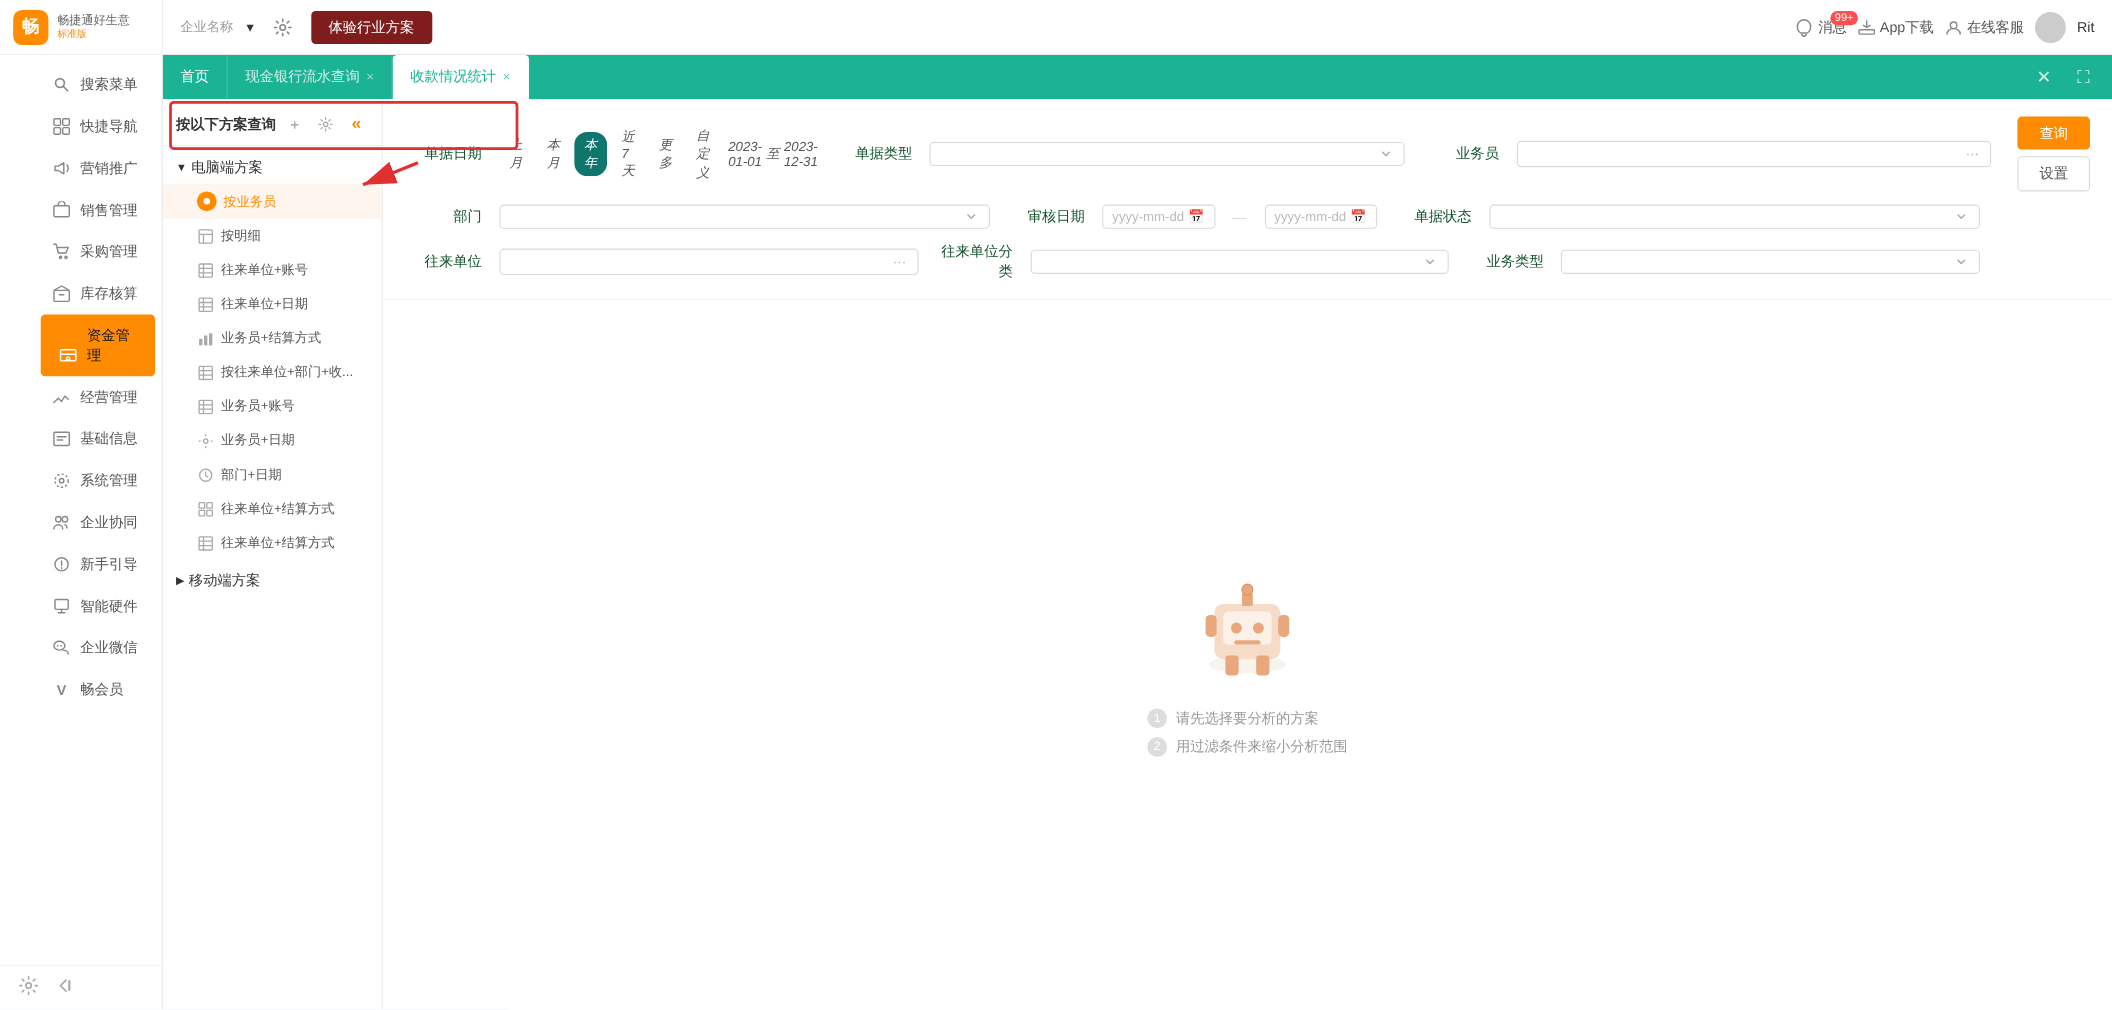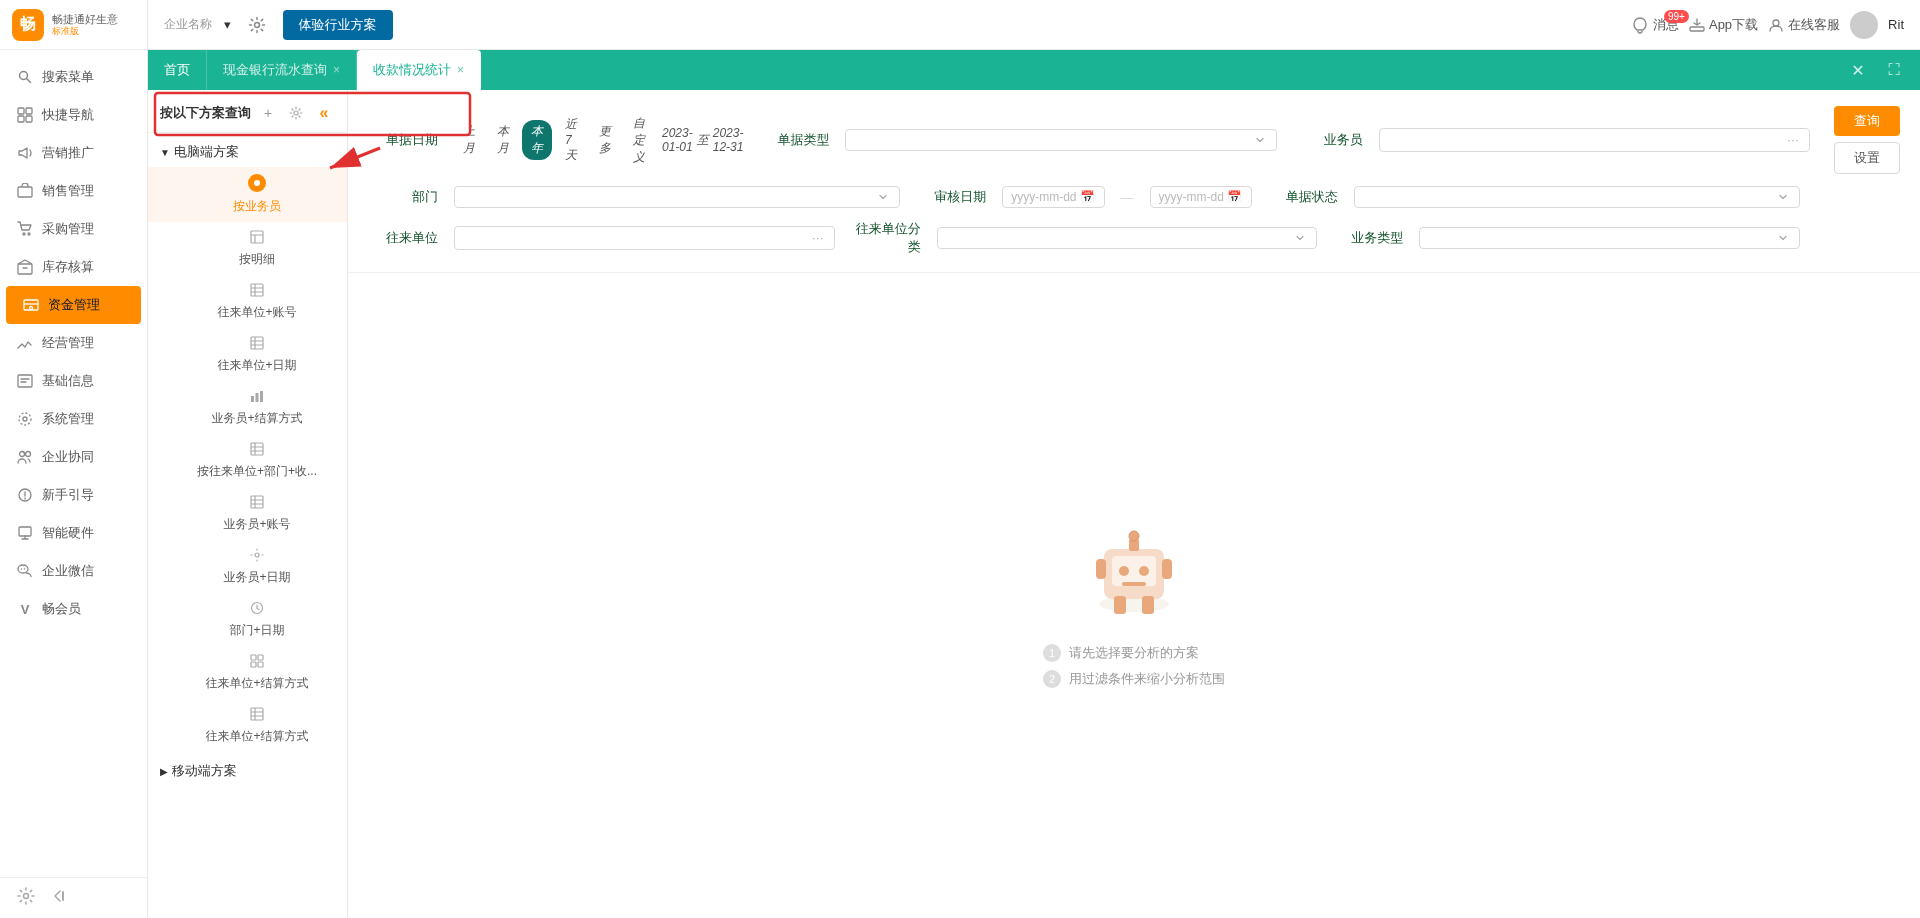--- a/index.html
+++ b/index.html
@@ -4,38 +4,38 @@
   <style>
     * { box-sizing: border-box; margin: 0; padding: 0; }
     body { font-family: 'Microsoft YaHei', Arial, sans-serif; font-size: 13px; background: #f0f2f5; color: #333; display: flex; height: 918px; overflow: hidden; }
 
     
     .sidebar { width: 148px; background: #fff; display: flex; flex-direction: column; border-right: 1px solid #e8e8e8; flex-shrink: 0; }
     .sidebar-logo { height: 50px; display: flex; align-items: center; padding: 0 12px; background: #fff; border-bottom: 1px solid #f0f0f0; }
     .logo-icon { width: 32px; height: 32px; background: #ff8c00; border-radius: 8px; display: flex; align-items: center; justify-content: center; color: #fff; font-size: 16px; font-weight: bold; }
     .logo-text { margin-left: 8px; font-size: 11px; color: #666; line-height: 1.3; }
     .logo-badge { font-size: 9px; color: #ff8c00; }
-    .sidebar-nav { flex: 1; overflow-y: auto; padding: 8px 0; }
+    .sidebar-nav { flex: 1; overflow-y: auto; padding: 8px 0; margin-left: 31px; }
     .sidebar-nav::-webkit-scrollbar { width: 4px; }
     .sidebar-item { display: flex; align-items: center; padding: 10px 16px; cursor: pointer; color: #555; transition: all 0.2s; gap: 8px; }
     .sidebar-item.active { background: #ff8c00; color: #0f172a; border-radius: 4px; margin: 0 6px; align-items: flex-end; }
     .sidebar-item .s-icon { width: 18px; height: 18px; display: flex; align-items: center; justify-content: center; flex-shrink: 0; }
     .sidebar-item .s-label { font-size: 13px; }
     .sidebar-bottom { padding: 8px 16px 12px; display: flex; gap: 12px; border-top: 1px solid #f0f0f0; }
     .sidebar-bottom-icon { width: 20px; height: 20px; display: flex; align-items: center; justify-content: center; cursor: pointer; color: #999; }
 
     
     .main { flex: 1; display: flex; flex-direction: column; overflow: hidden; }
 
     
     .top-header { height: 50px; background: #fff; display: flex; align-items: center; padding: 0 16px; border-bottom: 1px solid #e8e8e8; gap: 12px; }
     .header-breadcrumb { color: #999; font-size: 12px; }
     .header-dropdown { display: flex; align-items: center; gap: 4px; cursor: pointer; color: #333; }
     .header-settings { width: 28px; height: 28px; display: flex; align-items: center; justify-content: center; cursor: pointer; color: #666; }
-    .header-trial-btn { background: #0369a1; color: #fff; border: none; padding: 6px 16px; border-radius: 4px; cursor: pointer; font-size: 13px; }
+    .header-trial-btn { background: #7f1d1d; color: #fff; border: none; padding: 6px 16px; border-radius: 4px; cursor: pointer; font-size: 13px; }
     .header-right { margin-left: auto; display: flex; align-items: center; gap: 10px; }
     .header-right-item { display: flex; align-items: center; gap: 4px; cursor: pointer; color: #555; font-size: 13px; position: relative; }
     .badge { background: #ff4d4f; color: #fff; font-size: 10px; padding: 1px 4px; border-radius: 8px; position: absolute; top: -6px; right: -10px; }
     .header-avatar { width: 28px; height: 28px; background: #ccc; border-radius: 50%; }
 
     
     .tab-bar { height: 40px; background: #1ab394; display: flex; align-items: center; padding: 0 0; position: relative; }
     .tab-item { height: 40px; display: flex; align-items: center; padding: 0 16px; cursor: pointer; color: rgba(255,255,255,0.8); font-size: 13px; gap: 6px; border-right: 1px solid rgba(255,255,255,0.2); }
     .tab-item.home { color: #fff; }
     .tab-item.active { background: #fff; color: #1ab394; border-radius: 4px 4px 0 0; }
@@ -54,21 +54,21 @@
     .content-area { flex: 1; overflow-y: auto; display: flex; }
 
     
     .left-panel { width: 200px; background: #fff; border-right: 1px solid #e8e8e8; flex-shrink: 0; padding: 0; }
     .left-panel-header { padding: 12px 12px 8px; display: flex; align-items: center; justify-content: space-between; border-bottom: 1px solid #f0f0f0; }
     .left-panel-title { font-size: 13px; color: #333; font-weight: bold; }
     .left-panel-actions { display: flex; gap: 6px; }
     .left-panel-icon { width: 22px; height: 22px; display: flex; align-items: center; justify-content: center; cursor: pointer; color: #999; font-size: 14px; }
     .scheme-group { margin-top: 4px; }
     .scheme-group-header { display: flex; align-items: center; padding: 6px 12px; cursor: pointer; color: #333; font-size: 13px; gap: 4px; }
-    .scheme-item { display: flex; align-items: center; padding: 7px 12px 7px 28px; cursor: pointer; color: #555; font-size: 12px; gap: 6px; border-left: 3px solid transparent; flex-direction: column; }
+    .scheme-item { display: flex; align-items: center; padding: 7px 12px 7px 28px; cursor: pointer; color: #555; font-size: 12px; gap: 6px; border-left: 3px solid transparent; }
     .scheme-item.active { color: #ff8c00; background: #fff5ef; }
     .scheme-item .item-icon { width: 16px; height: 16px; display: flex; align-items: center; justify-content: center; font-size: 13px; }
     .scheme-item-active-dot { width: 18px; height: 18px; background: #ff8c00; border-radius: 50%; display: flex; align-items: center; justify-content: center; color: #fff; font-size: 10px; }
 
     
     .right-panel { flex: 1; display: flex; flex-direction: column; }
 
     
     .filter-area { background: #fff; padding: 16px 20px; border-bottom: 1px solid #f0f0f0; }
     .filter-row { display: flex; align-items: center; gap: 16px; margin-bottom: 12px; }

